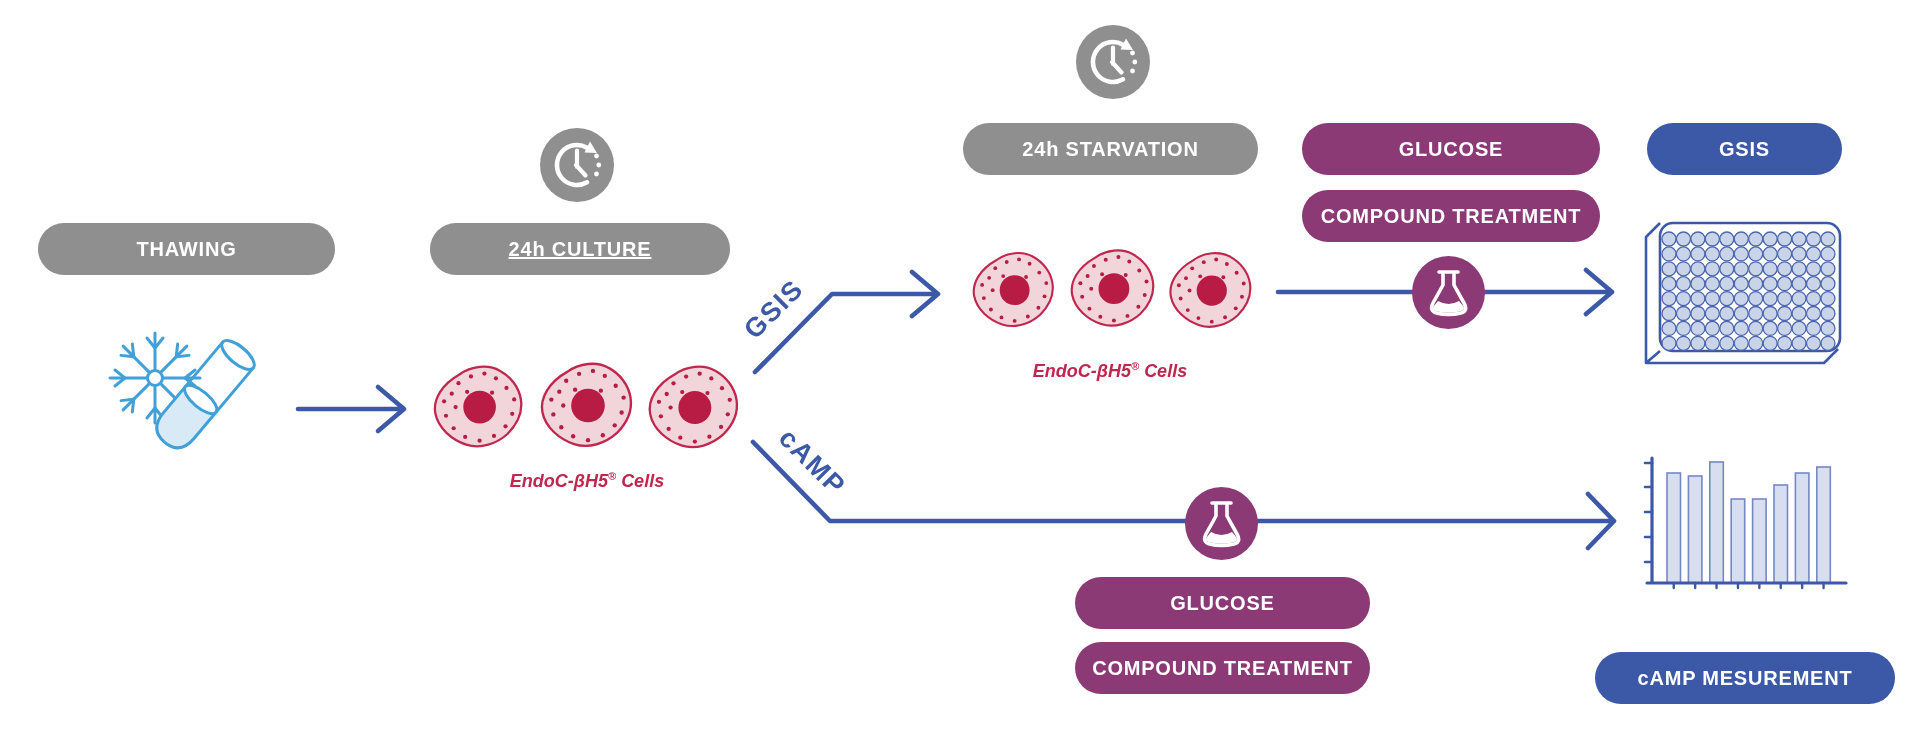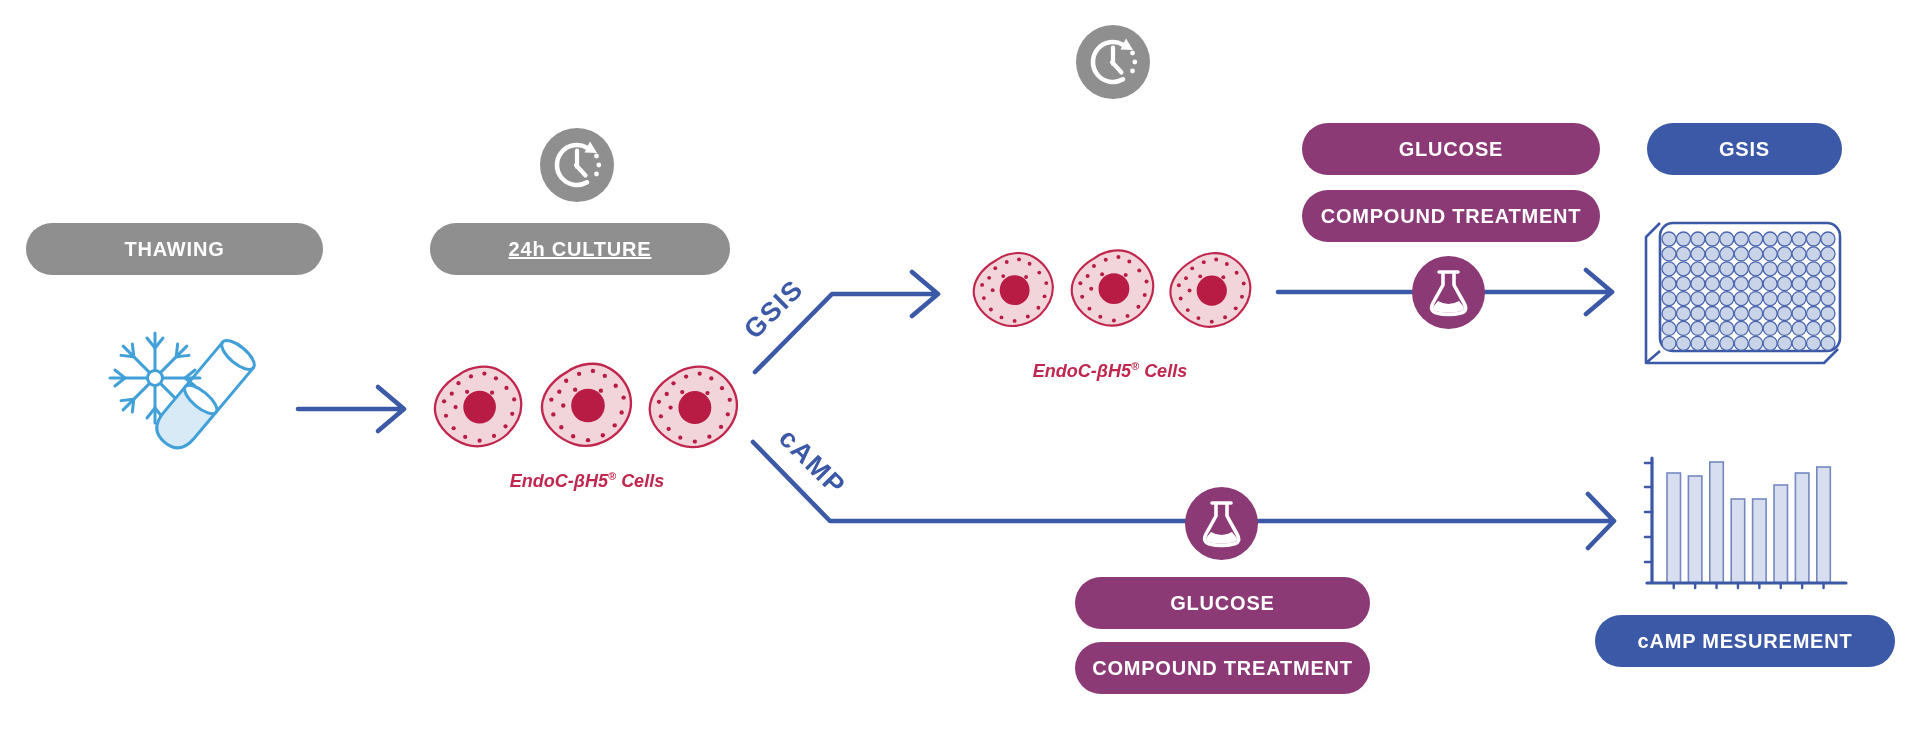--- a/index.html
+++ b/index.html
@@ -7,29 +7,29 @@
        font-family:"Liberation Sans","DejaVu Sans",sans-serif;}
   .canvas{position:absolute;inset:0;width:1920px;height:732px;background:#fff;}
 
   
   .pill{position:absolute;height:52px;border-radius:26px;display:flex;
         align-items:center;justify-content:center;color:#fff;font-weight:bold;
         font-size:20px;letter-spacing:0.8px;white-space:nowrap;}
   .pill.gray{background:var(--c-gray,#8F8F8F);}
   .pill.purple{background:var(--c-purple,#8B3A75);}
   .pill.blue{background:var(--c-blue,#3C59A7);}
-  .pill-thawing{left:26px;top:223px;width:297px;}
+  .pill-thawing{left:38px;top:223px;width:297px;}
   .pill-culture{left:430px;top:223px;width:300px;text-decoration:underline;}
   .pill-starvation{left:963px;top:123px;width:295px;}
   .pill-glucose-top{left:1302px;top:123px;width:298px;}
   .pill-compound-top{left:1302px;top:190px;width:298px;}
   .pill-gsis-result{left:1647px;top:123px;width:195px;}
   .pill-glucose-bottom{left:1075px;top:577px;width:295px;}
   .pill-compound-bottom{left:1075px;top:642px;width:295px;}
-  .pill-camp-result{left:1595px;top:615px;width:300px;}
+  .pill-camp-result{left:1595px;top:652px;width:300px;}
 
   
   .badge{position:absolute;border-radius:50%;display:flex;align-items:center;justify-content:center;}
   .badge.gray{background:var(--c-gray,#8F8F8F);}
   .badge.purple{background:var(--c-purple,#8B3A75);}
   .clock-1{left:540px;top:128px;width:74px;height:74px;}
   .clock-2{left:1076px;top:25px;width:74px;height:74px;}
   .flask-gsis{left:1412px;top:256px;width:73px;height:73px;z-index:4;}
   .flask-camp{left:1185px;top:487px;width:73px;height:73px;z-index:4;}
 
@@ -107,20 +107,23 @@
         </g>
       </g>
     </defs>
   </svg>
 
   <div class="pill gray pill-thawing">
     <span>THAWING</span>
   </div>
   <div class="pill gray pill-culture">
     <span>24h CULTURE</span>
+  </div>
+  <div class="pill gray pill-starvation">
+    <span>24h STARVATION</span>
   </div>
   <div class="pill purple pill-glucose-top">
     <span>GLUCOSE</span>
   </div>
   <div class="pill purple pill-compound-top">
     <span>COMPOUND TREATMENT</span>
   </div>
   <div class="pill blue pill-gsis-result">
     <span>GSIS</span>
   </div>

